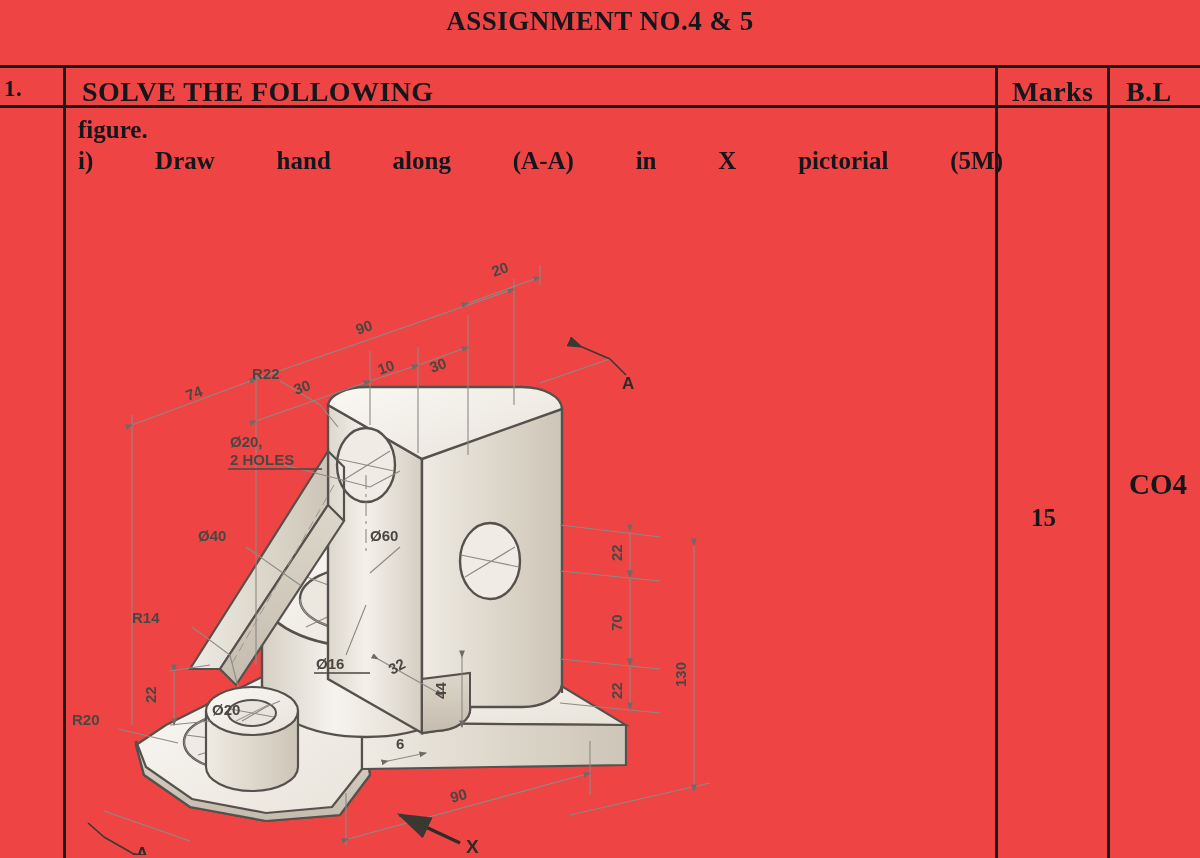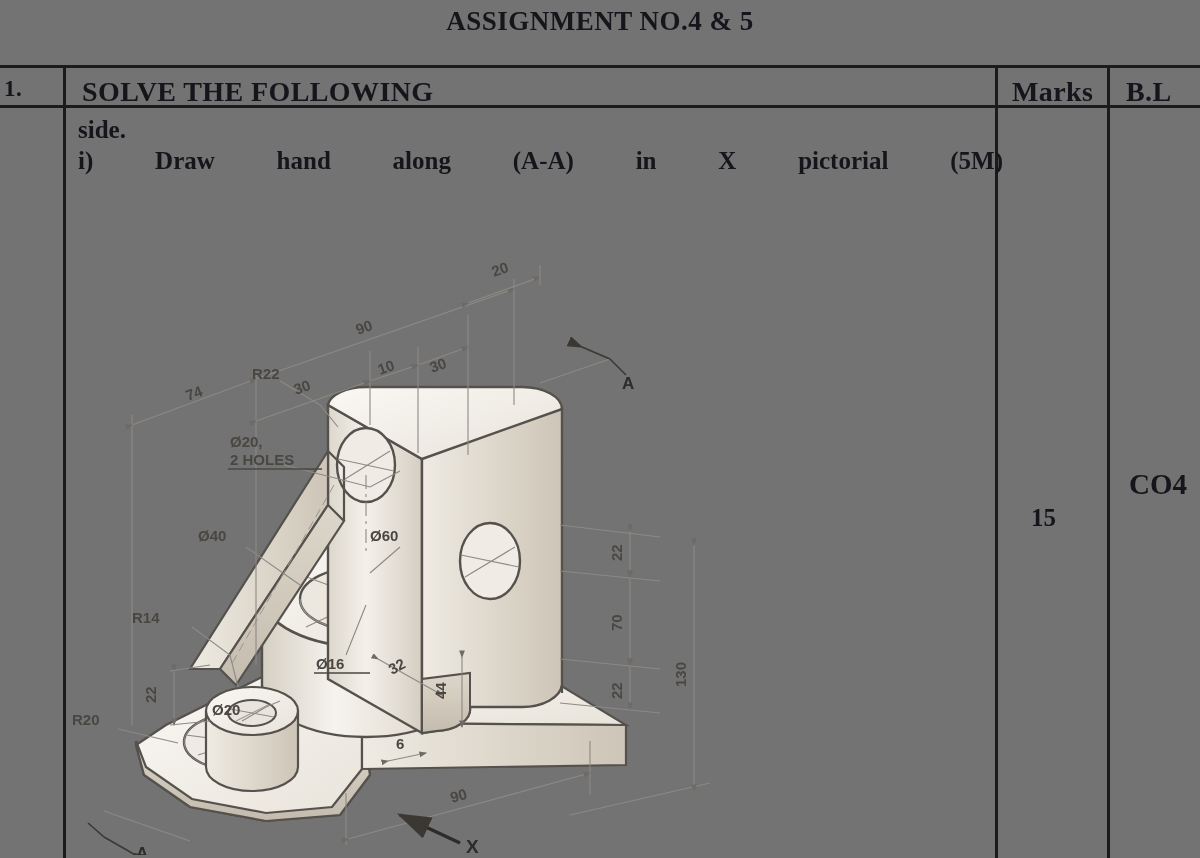--- a/index.html
+++ b/index.html
@@ -7,21 +7,21 @@
     margin: 0; padding: 0;
     width: 1200px; height: 858px;
     background: #ffffff;
     font-family: "Liberation Serif", "DejaVu Serif", serif;
     overflow: hidden;
   }
   #page {
     position: relative;
     width: 1200px;
     height: 858px;
-    background: #737373;
+    background: #ef4444;
   }
 
   
   #title {
     position: absolute;
     top: 6px; left: 0; width: 1200px;
     text-align: center;
     font-size: 27px;
     font-weight: bold;
     letter-spacing: 0.5px;
@@ -136,21 +136,21 @@
     <div class="vline" style="left:1125px;height:800px;"></div>
 
     <div class="hline" style="top:37px;width:1240px;"></div>
 
     <div class="cell hdr" id="rownum">1.</div>
     <div class="cell hdr" id="solve-head">SOLVE  THE  FOLLOWING</div>
     <div class="cell hdr" id="marks-head">Marks</div>
     <div class="cell hdr" id="bl-head">B.L</div>
 
     <div class="cell" id="qtext">
-      <span class="l">side.</span>
+      <span class="l">figure.</span>
       <span class="l spread">
         <span>i)</span>
         <span>Draw</span>
         <span>hand</span>
         <span>along</span>
         <span>(A-A)</span>
         <span>in</span>
         <span>X</span>
         <span>pictorial</span>
         <span>(5M)</span>

